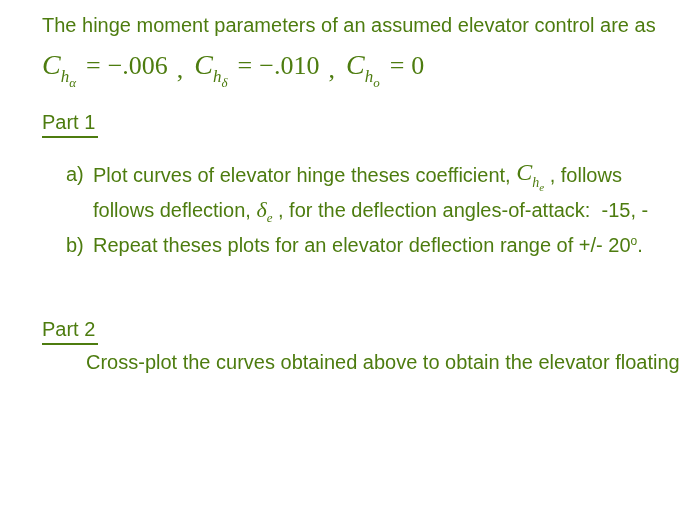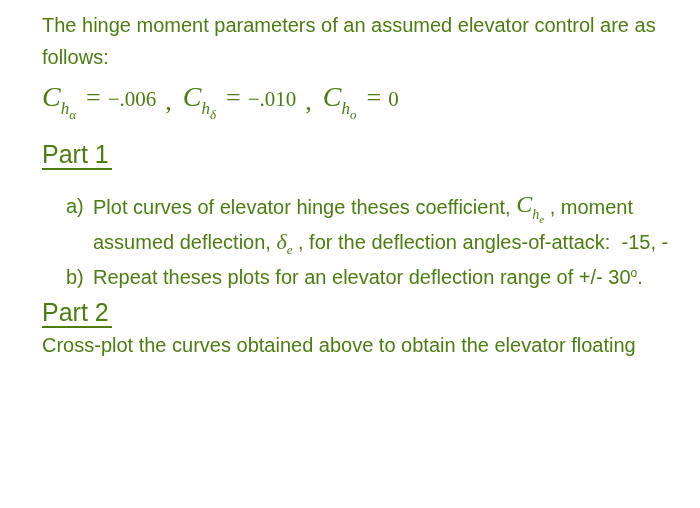--- a/index.html
+++ b/index.html
@@ -49,36 +49,36 @@
     position: relative;
     top: 13px;
   }
   .eq-rel {
     font-family: "Liberation Serif", serif;
     font-size: 26px;
     margin: 0 7px 0 10px;
   }
   .eq-val {
     font-family: "Liberation Serif", serif;
-    font-size: 21px;
+    font-size: 26px;
   }
   .eq-comma {
     font-family: "Liberation Serif", serif;
     font-size: 26px;
     margin: 0 11px 0 9px;
     position: relative;
     top: 4px;
   }
   
   .part-heading {
-    font-size: 25px;
+    font-size: 20px;
     line-height: 32px;
   }
   .part-heading-1 { margin-top: 17px; }
-  .part-heading-2 { }
+  .part-heading-2 { margin-top: 49px; }
   .u {
     display: inline-block;
     line-height: 24px;
     border-bottom: 2px solid currentColor;
     padding: 0 3px 2px 0;
   }
   
   .task-list { margin-top: 20px; }
   .task-item { display: flex; }
   .task-label {
@@ -114,51 +114,50 @@
     font-size: 13px;
     position: relative;
     top: 5px;
   }
   .sup-degree {
     font-size: 12px;
     position: relative;
     top: -7px;
   }
   
-  .part2-para { margin-top: 1px; }
+  .part2-para { margin-top: 1px; margin-left: 44px; }
   .part2-para .line { line-height: 33px; }
 </style>
 </head>
 <body>
 
 <div class="page">
 
   <div class="para">
     <div class="line">The hinge moment parameters of an assumed elevator control are as</div>
-    <div class="line">follows:</div>
   </div>
 
   <div class="equation"><span class="eq-term"><span class="eq-base">C</span><span class="eq-sub">h</span><span class="eq-subsub">α</span><span class="eq-rel">=</span><span class="eq-val">−.006</span></span><span class="eq-comma">,</span><span class="eq-term"><span class="eq-base">C</span><span class="eq-sub">h</span><span class="eq-subsub">δ</span><span class="eq-rel">=</span><span class="eq-val">−.010</span></span><span class="eq-comma">,</span><span class="eq-term"><span class="eq-base">C</span><span class="eq-sub">h</span><span class="eq-subsub">o</span><span class="eq-rel">=</span><span class="eq-val">0</span></span></div>
 
   <div class="part-heading part-heading-1"><span class="u">Part 1</span></div>
 
   <div class="task-list">
 
     <div class="task-item">
       <div class="task-label">a)</div>
       <div class="task-content">
-        <div class="line"><span>Plot curves of elevator hinge theses coefficient, </span><span class="im im-C">C</span><span class="im im-sub">h</span><span class="im im-subsub">e</span><span> , moment</span></div>
-        <div class="line"><span>assumed deflection, </span><span class="im im-delta">δ</span><span class="im im-delta-sub">e</span><span> , for the deflection angles-of-attack:  -15, -</span></div>
+        <div class="line"><span>Plot curves of elevator hinge theses coefficient, </span><span class="im im-C">C</span><span class="im im-sub">h</span><span class="im im-subsub">e</span><span> , follows</span></div>
+        <div class="line"><span>follows deflection, </span><span class="im im-delta">δ</span><span class="im im-delta-sub">e</span><span> , for the deflection angles-of-attack:  -15, -</span></div>
       </div>
     </div>
 
     <div class="task-item">
       <div class="task-label">b)</div>
       <div class="task-content">
-        <div class="line"><span>Repeat theses plots for an elevator deflection range of +/- 30</span><span class="sup-degree">o</span><span>.</span></div>
+        <div class="line"><span>Repeat theses plots for an elevator deflection range of +/- 20</span><span class="sup-degree">o</span><span>.</span></div>
       </div>
     </div>
 
   </div>
 
   <div class="part-heading part-heading-2"><span class="u">Part 2</span></div>
 
   <div class="para part2-para">
     <div class="line">Cross-plot the curves obtained above to obtain the elevator floating</div>
   </div>

